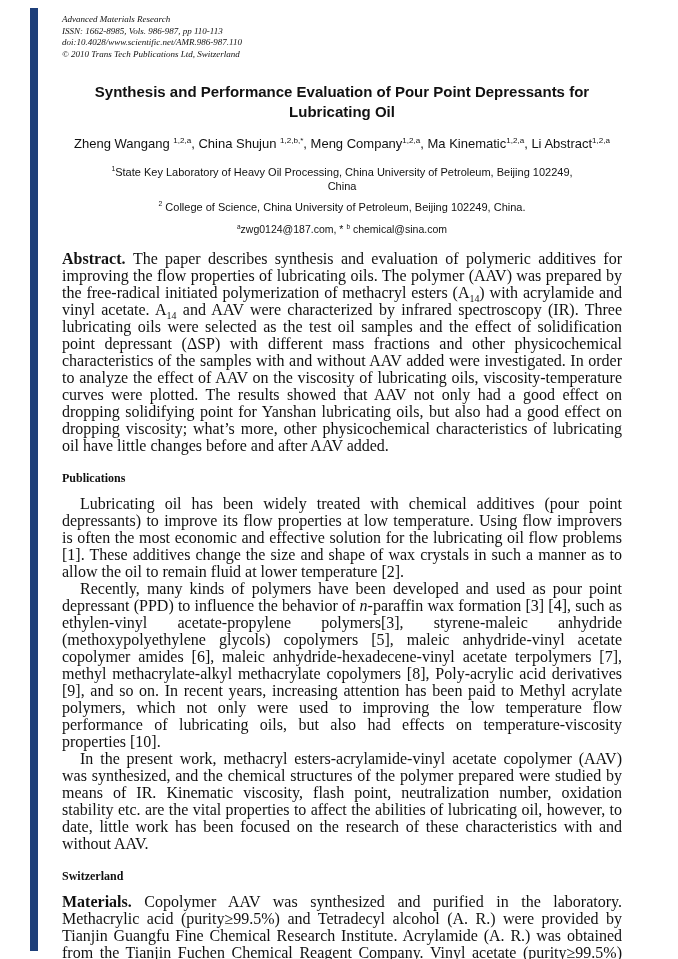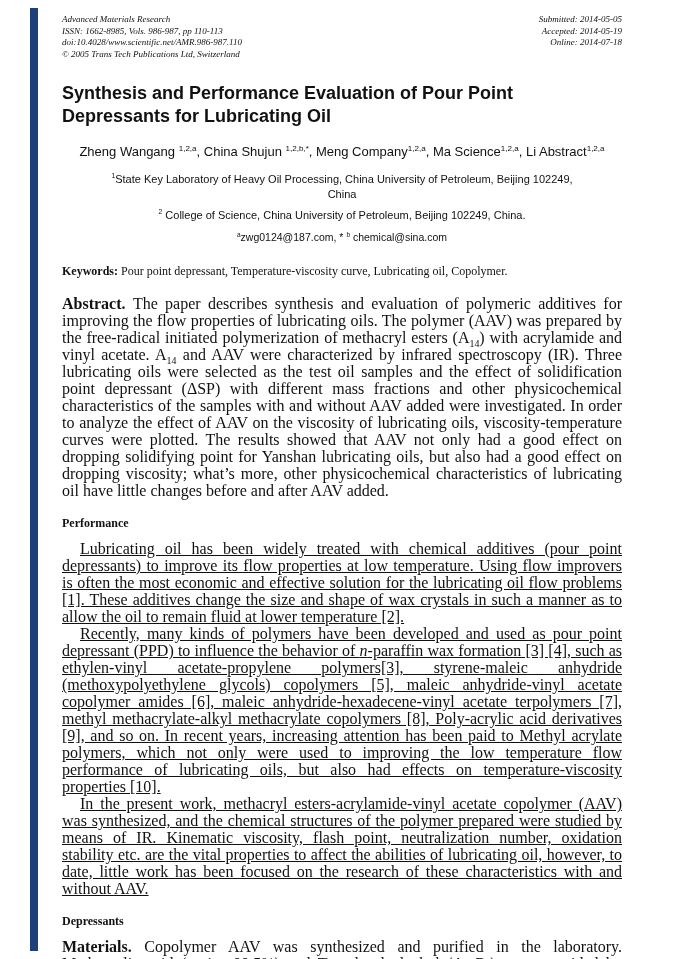--- a/index.html
+++ b/index.html
@@ -29,23 +29,23 @@
   .journal-header {
     display: flex;
     justify-content: space-between;
     font-style: italic;
     font-size: 9px;
     line-height: 11.5px;
   }
   .jh-right { text-align: right; }
   .title {
     font-family: "Liberation Sans", "DejaVu Sans", sans-serif;
-    font-size: 18px;
+    font-size: 15px;
     font-weight: bold;
-    text-align: left;
+    text-align: center;
     margin: 22px 0 0 0;
     line-height: 1.3;
   }
   .authors {
     font-family: "Liberation Sans", "DejaVu Sans", sans-serif;
     font-size: 13px;
     text-align: center;
     margin-top: 14px;
     line-height: 1.35;
   }
@@ -75,58 +75,52 @@
     line-height: 17px;
     text-align: justify;
     margin: 0;
   }
   .abstract { margin-top: 15px; }
   .section-heading {
     font-size: 12px;
     font-weight: bold;
     margin: 17px 0 9px 0;
   }
-  .indent { text-indent: 18px; text-decoration: underline; }
+  .indent { text-indent: 18px; }
   b, .b { font-weight: bold; }
 </style>
 </head>
 <body>
 
 <div class="page">
   <div class="stripe" style="background: rgb(30, 63, 122);"></div>
   <div class="content">
 
     <div class="journal-header">
       <div class="jh-left">
         <div>Advanced Materials Research</div>
         <div>ISSN: 1662-8985, Vols. 986-987, pp 110-113</div>
         <div>doi:10.4028/www.scientific.net/AMR.986-987.110</div>
-        <div>© 2005 Trans Tech Publications Ltd, Switzerland</div>
-      </div>
-      <div class="jh-right">
-        <div>Submitted: 2014-05-05</div>
-        <div>Accepted: 2014-05-19</div>
-        <div>Online: 2014-07-18</div>
+        <div>© 2010 Trans Tech Publications Ltd, Switzerland</div>
       </div>
     </div>
 
     <h1 class="title">Synthesis and Performance Evaluation of Pour Point Depressants for Lubricating Oil</h1>
 
-    <div class="authors"><span>Zheng Wangang </span><sup>1,2,a</sup><span>, China Shujun </span><sup>1,2,b,*</sup><span>, Meng Company</span><sup>1,2,a</sup><span>, Ma Science</span><sup>1,2,a</sup><span>, Li Abstract</span><sup>1,2,a</sup></div>
+    <div class="authors"><span>Zheng Wangang </span><sup>1,2,a</sup><span>, China Shujun </span><sup>1,2,b,*</sup><span>, Meng Company</span><sup>1,2,a</sup><span>, Ma Kinematic</span><sup>1,2,a</sup><span>, Li Abstract</span><sup>1,2,a</sup></div>
 
     <div class="affil"><sup>1</sup><span>State Key Laboratory of Heavy Oil Processing, China University of Petroleum, Beijing 102249, China</span></div>
     <div class="affil affil2"><sup>2</sup><span> College of Science, China University of Petroleum, Beijing 102249, China.</span></div>
     <div class="emails"><sup>a</sup><span>zwg0124@187.com, * </span><sup>b</sup><span> chemical@sina.com</span></div>
 
-    <p class="keywords"><b>Keywords: </b><span>Pour point depressant, Temperature-viscosity curve, Lubricating oil, Copolymer.</span></p>
 
     <p class="body-text abstract"><b>Abstract. </b><span>The paper describes synthesis and evaluation of polymeric additives for improving the flow properties of lubricating oils. The polymer (AAV) was prepared by the free-radical initiated polymerization of methacryl esters (A</span><sub>14</sub><span>) with acrylamide and vinyl acetate. A</span><sub>14</sub><span> and AAV were characterized by infrared spectroscopy (IR). Three lubricating oils were selected as the test oil samples and the effect of solidification point depressant (ΔSP) with different mass fractions and other physicochemical characteristics of the samples with and without AAV added were investigated. In order to analyze the effect of AAV on the viscosity of lubricating oils, viscosity-temperature curves were plotted. The results showed that AAV not only had a good effect on dropping solidifying point for Yanshan lubricating oils, but also had a good effect on dropping viscosity; what’s more, other physicochemical characteristics of lubricating oil have little changes before and after AAV added.</span></p>
 
-    <h2 class="section-heading">Performance</h2>
+    <h2 class="section-heading">Publications</h2>
     <p class="body-text indent"><span>Lubricating oil has been widely treated with chemical additives (pour point depressants) to improve its flow properties at low temperature. Using flow improvers is often the most economic and effective solution for the lubricating oil flow problems [1]. These additives change the size and shape of wax crystals in such a manner as to allow the oil to remain fluid at lower temperature [2].</span></p>
     <p class="body-text indent"><span>Recently, many kinds of polymers have been developed and used as pour point depressant (PPD) to influence the behavior of </span><i>n</i><span>-paraffin wax formation [3] [4], such as ethylen-vinyl acetate-propylene polymers[3], styrene-maleic anhydride (methoxypolyethylene glycols) copolymers [5], maleic anhydride-vinyl acetate copolymer amides [6], maleic anhydride-hexadecene-vinyl acetate terpolymers [7], methyl methacrylate-alkyl methacrylate copolymers [8], Poly-acrylic acid derivatives [9], and so on. In recent years, increasing attention has been paid to Methyl acrylate polymers, which not only were used to improving the low temperature flow performance of lubricating oils, but also had effects on temperature-viscosity properties [10].</span></p>
     <p class="body-text indent"><span>In the present work, methacryl esters-acrylamide-vinyl acetate copolymer (AAV) was synthesized, and the chemical structures of the polymer prepared were studied by means of IR. Kinematic viscosity, flash point, neutralization number, oxidation stability etc. are the vital properties to affect the abilities of lubricating oil, however, to date, little work has been focused on the research of these characteristics with and without AAV.</span></p>
 
-    <h2 class="section-heading">Depressants</h2>
+    <h2 class="section-heading">Switzerland</h2>
     <p class="body-text"><b>Materials. </b><span>Copolymer AAV was synthesized and purified in the laboratory. Methacrylic acid (purity≥99.5%) and Tetradecyl alcohol (A. R.) were provided by Tianjin Guangfu Fine Chemical Research Institute. Acrylamide (A. R.) was obtained from the Tianjin Fuchen Chemical Reagent Company. Vinyl acetate (purity≥99.5%) was obtained from the Fine Chemistry Trial Plant of Nankai</span></p>
 
   </div>
 </div>
 
 </body></html>

